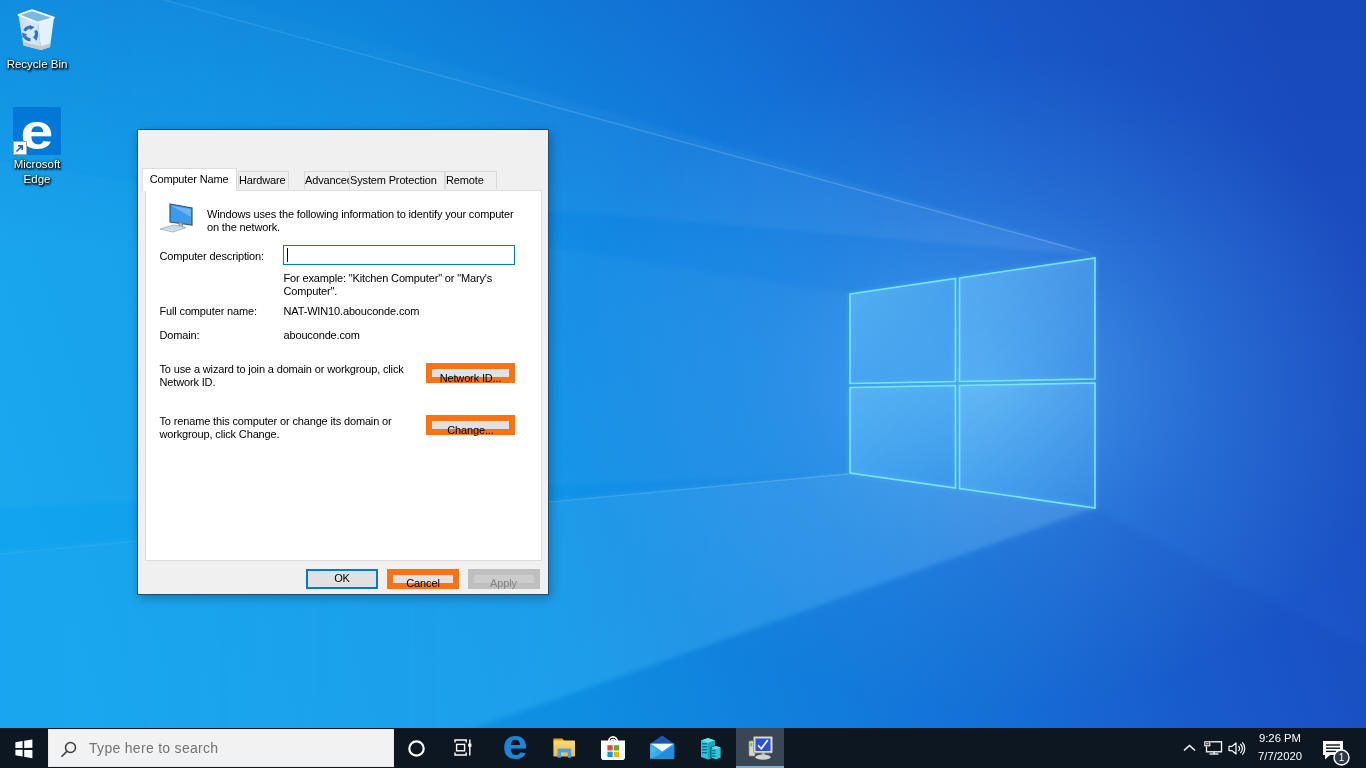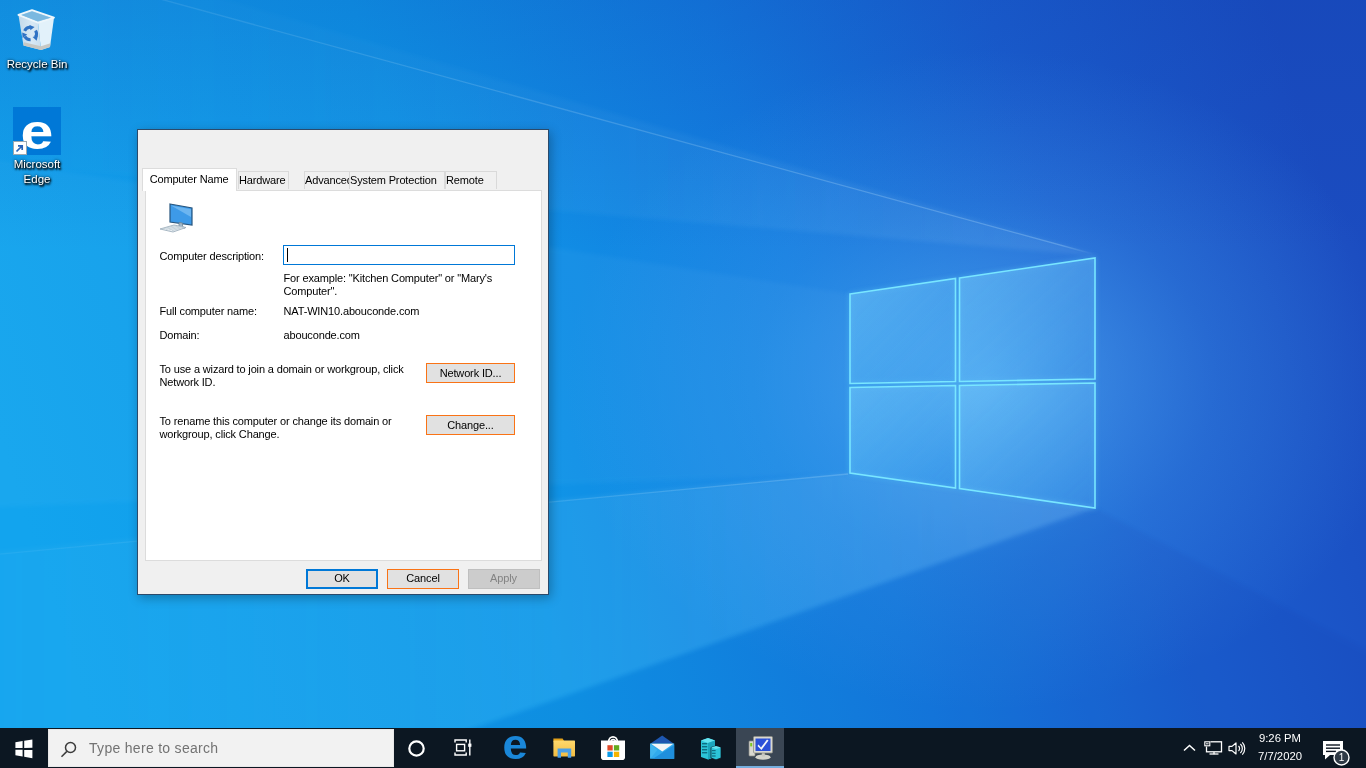--- a/index.html
+++ b/index.html
@@ -12,21 +12,21 @@
 #dlg{position:absolute;left:137px;top:129px;width:412px;height:466px;background:#f0f0f0;
  border:1px solid #2b4a6b;box-shadow:2px 3px 10px rgba(0,0,0,.28);font-size:11px;letter-spacing:-0.15px;color:#000}
 #titlebar{position:absolute;left:0;top:0;right:0;height:30px;background:#fff}
 #titlebar span{position:absolute;left:9px;top:8.5px;font-size:11px;letter-spacing:-0.1px}
 #closex{position:absolute;right:0;top:0;width:45px;height:29px}
 #tabs .tab{position:absolute;top:41px;height:18px;background:#f0f0f0;border:1px solid #d9d9d9;border-bottom:none;
  font-size:11px;line-height:17px;white-space:nowrap}
 #activetab{position:absolute;left:3.5px;top:38px;width:95px;height:23px;background:#fff;
  border:1px solid #dcdcdc;border-bottom:none;z-index:5;font-size:11px;text-align:center;line-height:20px}
 #pane{position:absolute;left:7px;top:59.5px;width:396.5px;height:371px;background:#fff;border:1px solid #dcdcdc}
-.btn{position:absolute;background:#e1e1e1;border:1px solid #f97316;font-size:11px;text-align:center;
+.btn{position:absolute;background:#e1e1e1;border:6px solid #f97316;font-size:11px;text-align:center;
  font-family:"Liberation Sans",sans-serif;color:#000}
 
 #bar{position:absolute;left:0;top:727.5px;width:1366px;height:40.5px;background:#0c1722}
 #sbox{position:absolute;left:48px;top:1px;width:346px;height:38px;background:#f2f2f2;border:1px solid #e8e8e8}
 #sbox span{position:absolute;left:40px;top:10px;font-size:14px;letter-spacing:0.3px;color:#737373}
 #clock{position:absolute;right:56px;top:1px;width:60px;color:#fff;font-size:11.3px;line-height:18px;text-align:center}
 #appbtn{position:absolute;left:735.5px;top:0;width:48.5px;height:40.5px;background:#3a4654}
 #appbtn i{position:absolute;left:0;bottom:0;width:100%;height:2.5px;background:#76aede}
 </style></head>
 <body>
@@ -155,20 +155,21 @@
    <path d="M13 2.5 L33 6.2 L33 14 Z" fill="#6cb5f0"></path>
    <path d="M21 19.5 L21 23 L18 24 L27 25 L24.5 23.5 L24.5 20 Z" fill="#9fb6c8" stroke="#6b8496" stroke-width="0.8"></path>
    <path d="M2 26 L16 22 L28 24.5 L15 29 Z" fill="#e8eef2" stroke="#9fb0bd" stroke-width="0.9"></path>
    <g stroke="#b4c4cf" stroke-width="0.7">
     <line x1="5" y1="25.8" x2="18" y2="22.3"></line>
           <line x1="8" y1="26.4" x2="21" y2="22.9"></line>
     <line x1="11" y1="27" x2="24" y2="23.5"></line>
           <line x1="14" y1="27.7" x2="26" y2="24.1"></line>
    </g>
   </svg>
+  <div class="abs" style="left:61px;top:17.5px;width:318px;line-height:13px">Windows uses the following information to identify your computer on the network.</div>
   <div class="abs" style="left:13.5px;top:59px">Computer description:</div>
   <div class="abs" style="left:137px;top:54px;width:232px;height:20px;background:#fff;border:1px solid #0078d7"></div>
   <div class="abs" style="left:141px;top:57px;width:1px;height:14px;background:#000"></div>
   <div class="abs" style="left:137.5px;top:81.5px;width:225px;line-height:13px">For example: "Kitchen Computer" or "Mary's Computer".</div>
   <div class="abs" style="left:13.5px;top:114.5px">Full computer name:</div>
   <div class="abs" style="left:137.5px;top:114.5px">NAT-WIN10.abouconde.com</div>
   <div class="abs" style="left:13.5px;top:138.5px">Domain:</div>
   <div class="abs" style="left:137.5px;top:138.5px">abouconde.com</div>
   <div class="abs" style="left:13.5px;top:172.5px;width:252px;line-height:13px">To use a wizard to join a domain or workgroup, click Network ID.</div>
   <div class="btn" style="left:280px;top:172.5px;width:89px;height:20px;line-height:18px">Network ID...</div>

